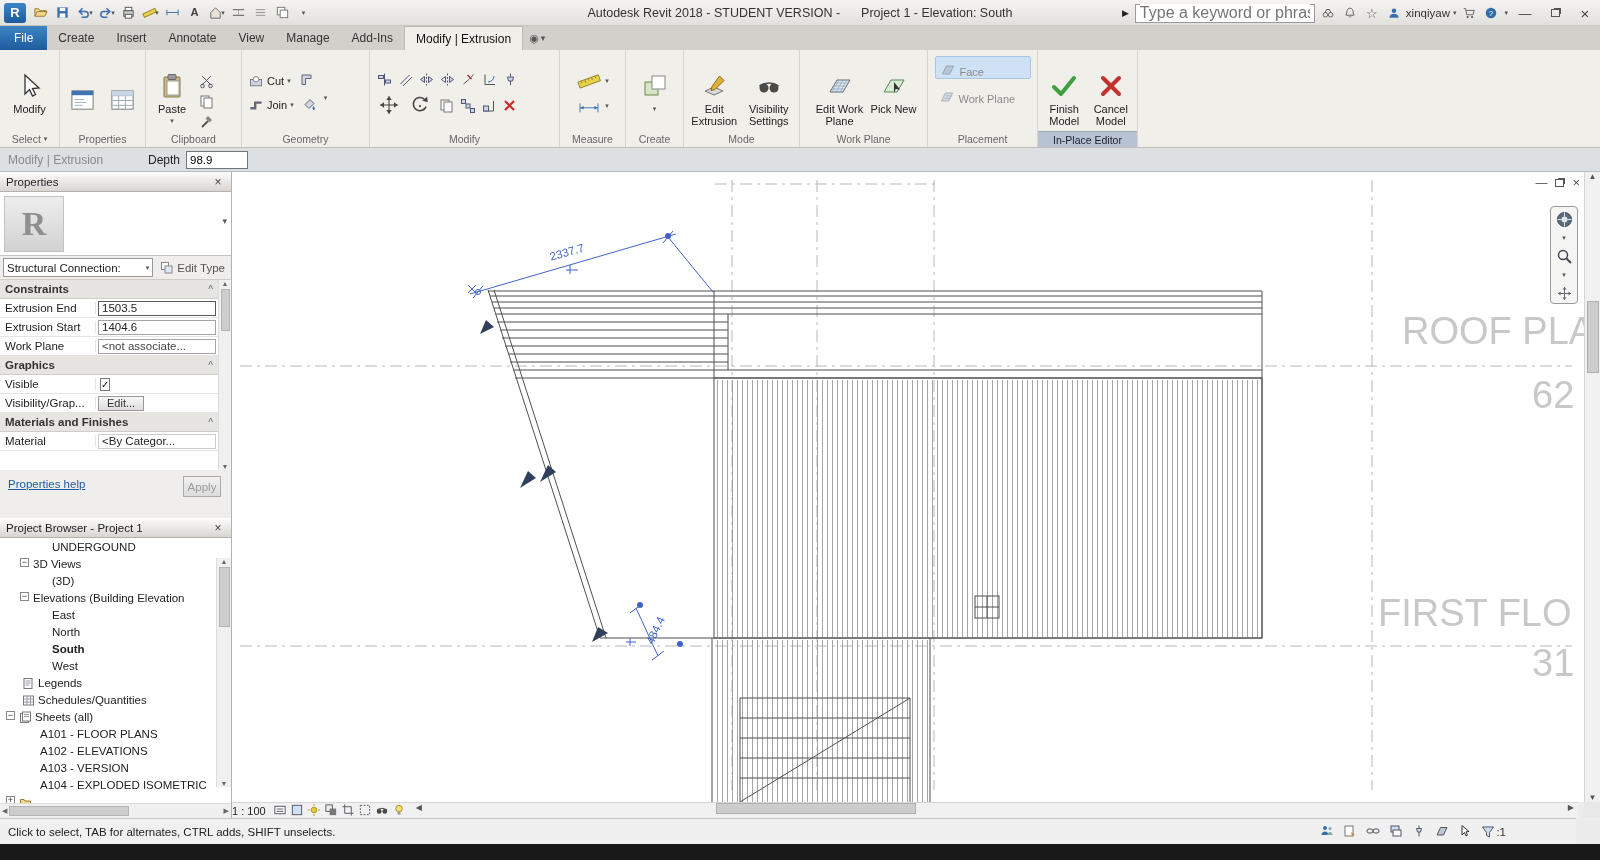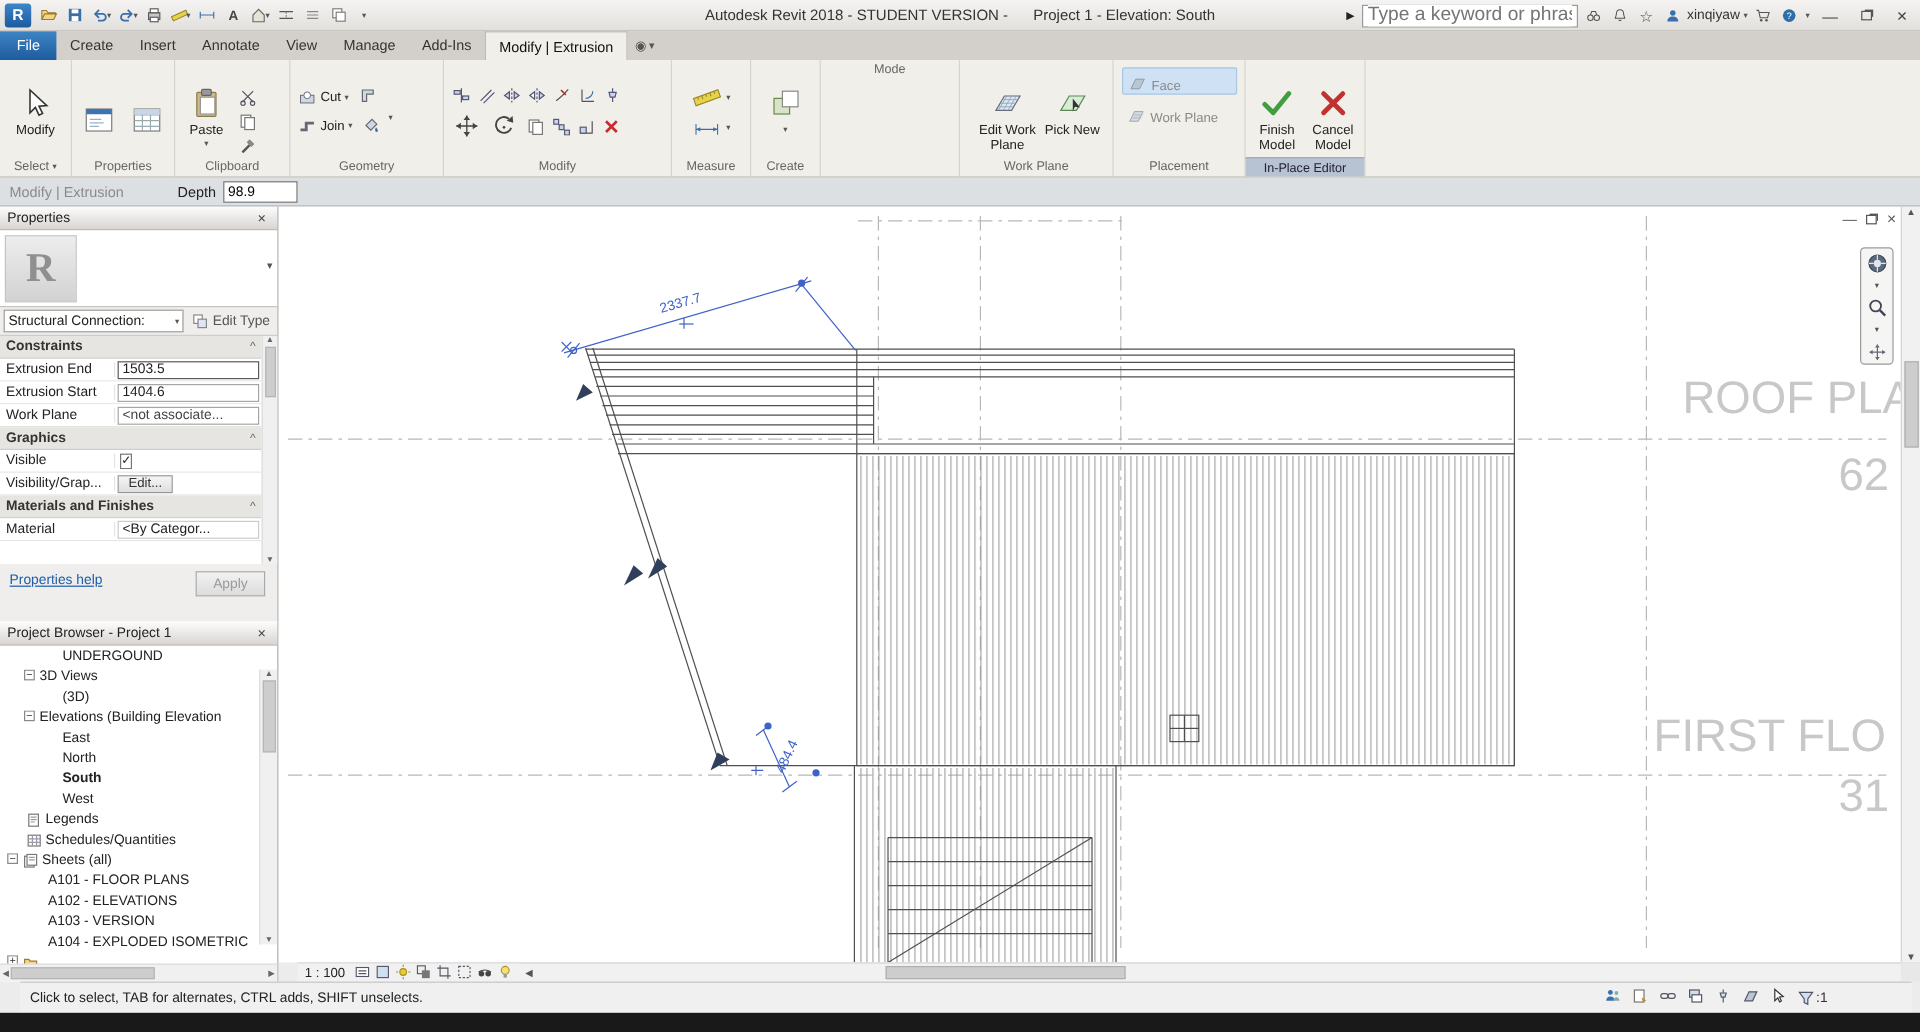--- a/index.html
+++ b/index.html
@@ -77,21 +77,21 @@
 .prow .lbl{width:96px;padding-left:5px;border-right:1px solid #e6e4e2;white-space:nowrap;overflow:hidden;color:#222}
 .prow .val{flex:1;padding:1px 2px;white-space:nowrap;overflow:hidden}
 .valbox{border:1px solid #a5a5a5;background:#fff;height:15px;display:flex;align-items:center;padding:0 3px;font-size:11.5px;white-space:nowrap;overflow:hidden}
 .valbox.focus{border-color:#5a5a5a}
 .cb{width:12px;height:12px;border:1px solid #777;background:#fff;font-size:10px;line-height:10px;text-align:center;color:#222;margin-left:2px}
 .btn-sm{border:1px solid #999;background:linear-gradient(#f6f6f6,#dedede);height:15px;font-size:11px;padding:0 8px;display:inline-flex;align-items:center;color:#333}
 .pscroll{width:13px;background:#f0f0f0;border-left:1px solid #dcdcdc;display:flex;flex-direction:column;align-items:center;font-size:7px;color:#666}
 .pscroll .thumb{width:9px;height:42px;background:#cdcdcd;border:1px solid #b5b5b5;margin-top:2px}
 .pfoot{flex:1;background:#efeeec;position:relative}
 .plink{position:absolute;left:8px;top:8px;color:#1b5dab;text-decoration:underline;font-size:11.5px}
-.applybtn{position:absolute;right:10px;top:6px;width:58px;height:21px;border:1px solid #aaa;background:linear-gradient(#f2f2f2,#dcdcdc);color:#999;font-size:11.5px;display:flex;align-items:center;justify-content:center}
+.applybtn{position:absolute;right:10px;top:6px;width:38px;height:21px;border:1px solid #aaa;background:linear-gradient(#f2f2f2,#dcdcdc);color:#999;font-size:11.5px;display:flex;align-items:center;justify-content:center}
 
 .browser{position:absolute;top:518px;left:0;width:232px;height:300px;background:#fff;border-right:1px solid #b5b2ae;display:flex;flex-direction:column;z-index:26}
 .tree{flex:1;overflow:hidden;position:relative;padding-top:3px}
 .trow{height:17px;display:flex;align-items:flex-start;white-space:nowrap;overflow:hidden;font-size:11.5px;color:#222}
 .texp{flex:none;width:9px;height:9px;border:1px solid #888;background:#fff;font-size:9px;line-height:7px;text-align:center;color:#333;margin-right:4px}
 .ticon{flex:none;width:13px;height:13px;margin-right:3px}
 .trow.bold{font-weight:bold}
 .bscroll-v{position:absolute;right:0;top:20px;bottom:16px;width:15px;background:#f0f0f0;border-left:1px solid #dcdcdc;display:flex;flex-direction:column;align-items:center;font-size:7px;color:#666}
 .bscroll-v .thumb{width:11px;height:60px;background:#cdcdcd;border:1px solid #b5b5b5;margin-top:2px}
 .bscroll-h{height:15px;background:#f0f0f0;border-top:1px solid #dcdcdc;display:flex;align-items:center;font-size:7px;color:#666;padding:0 2px}
@@ -101,30 +101,30 @@
 
 .canvas{position:absolute;top:172px;left:232px;width:1352px;height:630px;background:#fff;overflow:hidden;z-index:10}
 .view-win{position:absolute;top:3px;right:4px;display:flex;gap:8px;align-items:center;color:#555}
 .view-win span{display:flex;align-items:center;justify-content:center}
 .navbar{position:absolute;top:34px;right:6px;width:28px;height:98px;background:rgba(244,244,242,.92);border:1px solid #9a9a9a;border-radius:4px;display:flex;flex-direction:column;align-items:center;padding:4px 0;gap:3px}
 .navbar svg{width:17px;height:17px}
 .nav-sep{width:20px;height:1px;background:#c2c2c2}
 .vsb{position:absolute;top:172px;right:0;width:16px;height:630px;background:#f1f1f1;border-left:1px solid #d5d5d5;z-index:11;display:flex;flex-direction:column;align-items:center;font-size:8px;color:#555}
 .vsb .thumb{width:12px;height:72px;background:#cdcdcd;border:1px solid #b0b0b0;margin-top:120px}
 .vsb .sp{flex:1}
-.bottombar{position:absolute;left:248px;top:802px;width:1352px;height:16px;background:#f1f1f1;border-top:1px solid #d5d5d5;display:flex;align-items:center;z-index:11;font-size:8px;color:#555}
+.bottombar{position:absolute;left:226px;top:802px;width:1352px;height:16px;background:#f1f1f1;border-top:1px solid #d5d5d5;display:flex;align-items:flex-start;z-index:11;font-size:8px;color:#555}
 .vcb{display:flex;align-items:center;gap:3px;padding:0 6px;height:100%;background:#f1f1f1}
 .vcb .scale{font-size:11px;color:#222;margin-right:4px;white-space:nowrap}
 .vcb svg{width:14px;height:14px}
 .hthumb{width:200px;height:11px;background:#cdcdcd;border:1px solid #b0b0b0}
 .hsp1{width:290px}.hsp2{flex:1}
 .corner{position:absolute;right:0;top:802px;width:16px;height:16px;background:#e8e8e8;z-index:12}
 
 
-.status{position:absolute;top:818px;left:17px;width:1576px;height:26px;background:#f0f0f0;border-top:1px solid #c6c6c6;display:flex;align-items:center;padding:0 8px;z-index:30;font-size:11.5px;color:#222}
+.status{position:absolute;top:818px;left:0;width:1576px;height:26px;background:#f0f0f0;border-top:1px solid #c6c6c6;display:flex;align-items:center;padding:0 8px;z-index:30;font-size:11.5px;color:#222}
 .sticons{position:absolute;right:70px;display:flex;align-items:center;gap:9px}
 .sticons svg{width:14px;height:14px}
 .stfilter{display:flex;align-items:center;font-size:11.5px;color:#333;gap:1px}
 .blackstrip{position:absolute;top:844px;left:0;width:1600px;height:16px;background:#191919;z-index:31}
 </style>
 </head>
 <body>
 
 <div class="app">
 
@@ -537,20 +537,37 @@
             </svg>
           <span class="car">▾</span>
         </div>
       </div>
       <div class="glabel">
           <span>Create</span>
         </div>
     </div>
 
     <div class="group" style="width:116px">
+      <div class="gc" style="justify-content:center">
+        <div class="bigbtn">
+          <svg viewBox="0 0 28 28">
+              <path d="M5 19 L14 23 L23 19 L14 15 Z" fill="#d9d9d9" stroke="#777"></path>
+              <path d="M19.5 4 L24 8.5 L15 17.5 L11 18.5 L12 14.5 Z" fill="#e2b13c" stroke="#8a6a1a"></path>
+            </svg>
+          <span>Edit Extrusion</span>
+        </div>
+        <div class="bigbtn">
+          <svg viewBox="0 0 28 28">
+              <circle cx="9" cy="16" r="4.5" fill="#4a4a4a"></circle>
+              <circle cx="19" cy="16" r="4.5" fill="#4a4a4a"></circle>
+              <path d="M4.5 14 Q14 8 23.5 14" fill="none" stroke="#4a4a4a" stroke-width="1.6"></path>
+            </svg>
+          <span>Visibility Settings</span>
+        </div>
+      </div>
       <div class="glabel">
           <span>Mode</span>
         </div>
     </div>
 
     <div class="group" style="width:128px">
       <div class="gc" style="justify-content:center">
         <div class="bigbtn" style="width:58px">
           <svg viewBox="0 0 28 28">
               <path d="M4 20 L11 8 H24 L17 20 Z" fill="#dfe8f2" stroke="#667"></path>

